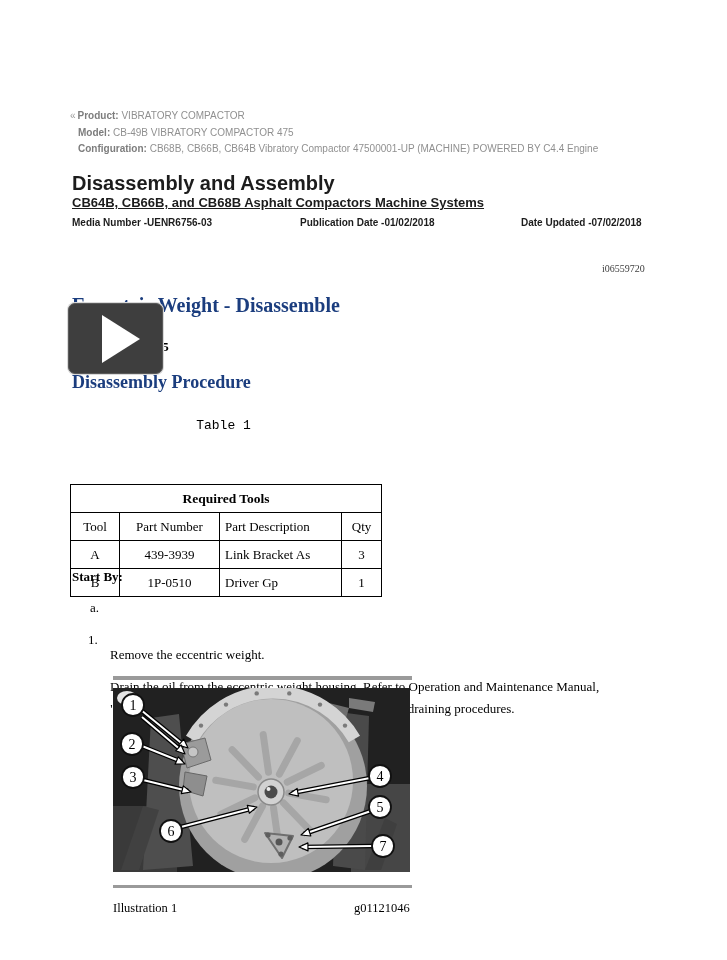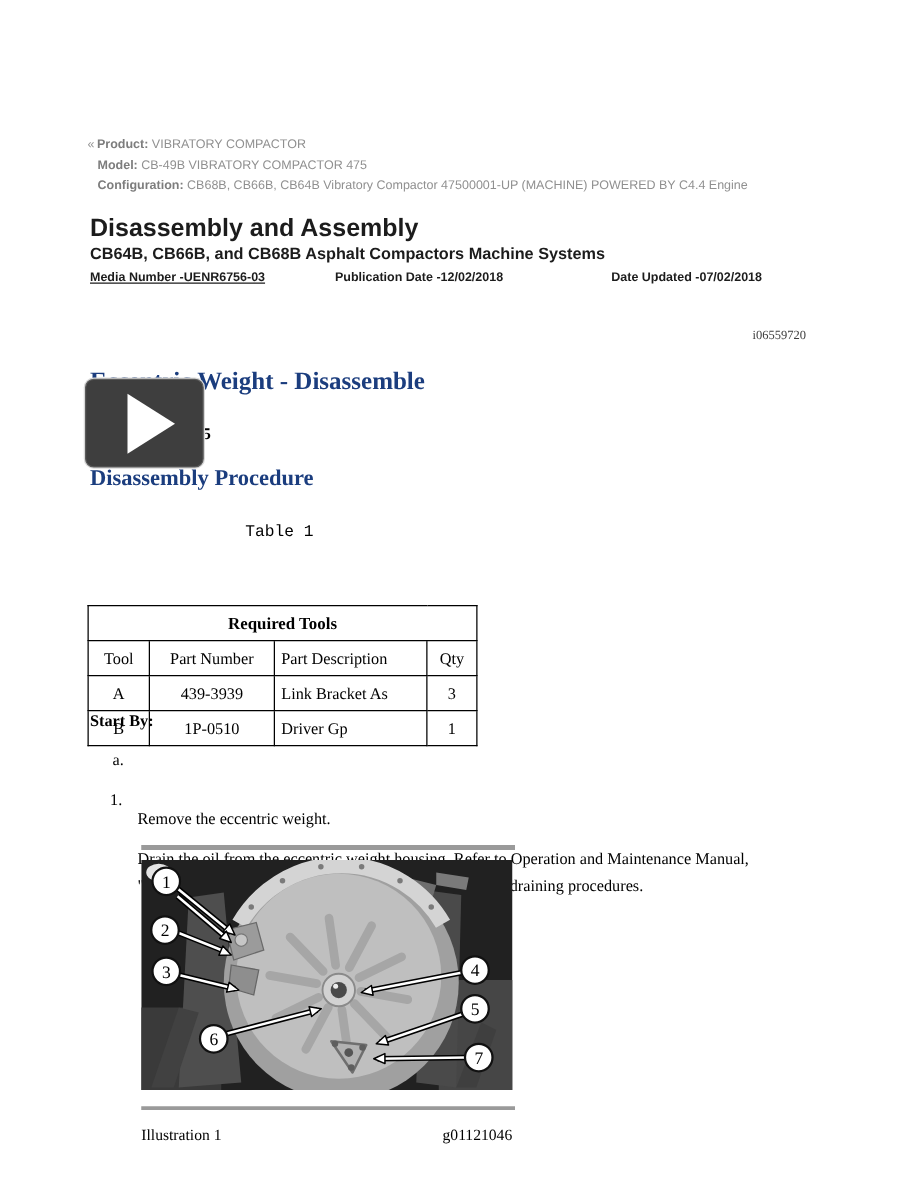--- a/index.html
+++ b/index.html
@@ -12,23 +12,23 @@
   .meta .lbl{font-weight:bold;color:#7d7d7d;}
   .meta .val{color:#909090;}
   .meta .collapse{color:#9a9a9a;font-size:10px;margin-right:2px;}
   .meta-row{white-space:nowrap;}
   .meta-row.indent{padding-left:8px;}
 
   
   .doc-header{position:absolute;left:72px;top:173px;width:600px;
         font-family:"Liberation Sans",sans-serif;color:#1c1c1c;}
   .doc-title{font-size:20px;font-weight:bold;line-height:20px;}
-  .doc-subtitle{font-size:13px;font-weight:bold;line-height:18px;margin-top:1px;}
+  .doc-subtitle{font-size:13px;font-weight:bold;line-height:18px;margin-top:1px;text-decoration:underline;}
   .pub-line{display:flex;font-size:10px;font-weight:bold;margin-top:5px;}
-  .pub-line span:nth-child(1){width:196px;text-decoration:underline;}
+  .pub-line span:nth-child(1){width:228px;}
   .pub-line span:nth-child(2){width:221px;}
 
   .doc-id{position:absolute;left:602px;top:263px;font-family:Liberation Serif, serif;
         font-size:10px;color:#3c3c3c;}
 
   
   .article-title{position:absolute;left:72px;top:294px;margin:0;font-size:20px;
         font-weight:bold;color:#1b3d7e;font-family:"Liberation Serif",serif;}
   .smcs{position:absolute;left:72px;top:339px;font-size:13px;font-weight:bold;}
   .section-heading{position:absolute;left:72px;top:372px;margin:0;font-size:18px;
@@ -86,21 +86,21 @@
       <span class="lbl">Configuration:</span>
       <span class="val">CB68B, CB66B, CB64B Vibratory Compactor 47500001-UP (MACHINE) POWERED BY C4.4 Engine</span>
     </div>
   </div>
 
   <div class="doc-header">
     <div class="doc-title">Disassembly and Assembly</div>
     <div class="doc-subtitle">CB64B, CB66B, and CB68B Asphalt Compactors Machine Systems</div>
     <div class="pub-line">
       <span>Media Number -UENR6756-03</span>
-      <span>Publication Date -12/02/2018</span>
+      <span>Publication Date -01/02/2018</span>
       <span>Date Updated -07/02/2018</span>
     </div>
   </div>
 
   <div class="doc-id">i06559720</div>
 
   <h1 class="article-title">Eccentric Weight - Disassemble</h1>
   <div class="video-overlay">
     <span class="play-triangle"></span>
   </div>

